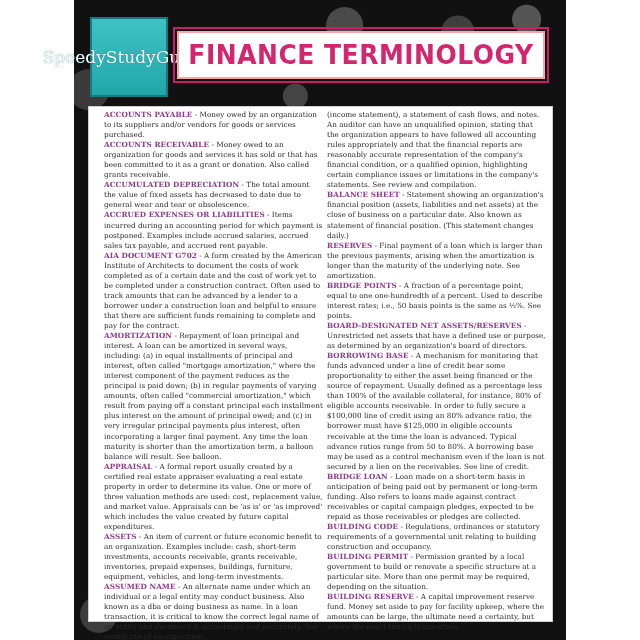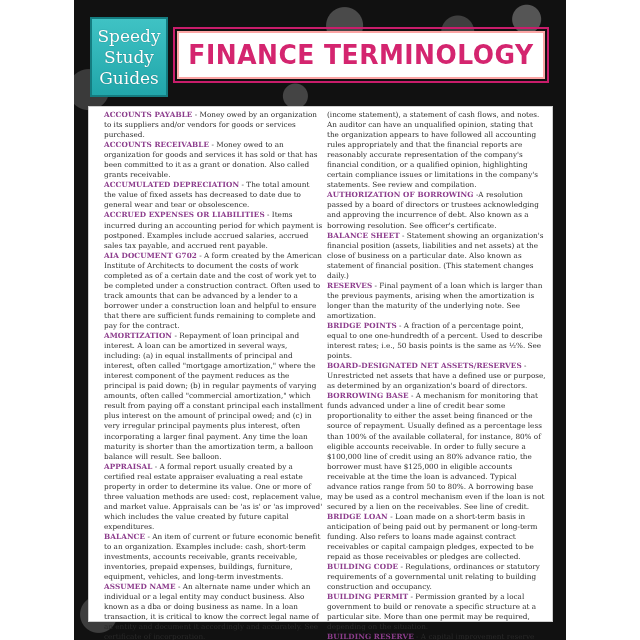--- a/index.html
+++ b/index.html
@@ -15,21 +15,21 @@
                 radial-gradient(circle at 92% 3%, #555 0 14px, transparent 15px),
                 radial-gradient(circle at 45% 15%, #444 0 12px, transparent 13px),
                 radial-gradient(circle at 5% 96%, #3d3d3d 0 18px, transparent 19px),
                 radial-gradient(circle at 3% 14%, #3a3a3a 0 20px, transparent 21px),
                 #111111;
   }
   .logo {
     position: absolute; left: 90px; top: 17px; width: 78px; height: 80px;
     background: linear-gradient(180deg, #3fc2c4 0%, #21a6aa 100%);
     border: 2px solid #147c80; box-sizing: border-box;
-    display: flex; flex-direction: column; align-items: center; justify-content: center;
+    display: flex; flex-direction: row; align-items: center; justify-content: center;
   }
   .logo span {
     font-family: "DejaVu Serif", serif; color: #ffffff; font-size: 17px; line-height: 21px;
     text-shadow: 0 0 1px #0c6a6d;
   }
   .title-box {
     position: absolute; left: 177px; top: 31px; width: 368px; height: 48px;
     background: #fff; border: 2px solid #fca5a5; box-sizing: border-box;
     outline: 2px solid #c91d6b; outline-offset: 2px;
     display: flex; align-items: center; justify-content: center;
@@ -66,27 +66,26 @@
 
 <div class="content">
   <div class="col" id="col0">
       <p class="entry"><span class="term">ACCOUNTS PAYABLE</span><span> - Money owed by an organization to its suppliers and/or vendors for goods or services purchased.</span></p>
       <p class="entry"><span class="term">ACCOUNTS RECEIVABLE</span><span> - Money owed to an organization for goods and services it has sold or that has been committed to it as a grant or donation. Also called grants receivable.</span></p>
       <p class="entry"><span class="term">ACCUMULATED DEPRECIATION</span><span> - The total amount the value of fixed assets has decreased to date due to general wear and tear or obsolescence.</span></p>
       <p class="entry"><span class="term">ACCRUED EXPENSES OR LIABILITIES</span><span> - Items incurred during an accounting period for which payment is postponed. Examples include accrued salaries, accrued sales tax payable, and accrued rent payable.</span></p>
       <p class="entry"><span class="term">AIA DOCUMENT G702</span><span> - A form created by the American Institute of Architects to document the costs of work completed as of a certain date and the cost of work yet to be completed under a construction contract. Often used to track amounts that can be advanced by a lender to a borrower under a construction loan and helpful to ensure that there are sufficient funds remaining to complete and pay for the contract.</span></p>
       <p class="entry"><span class="term">AMORTIZATION</span><span> - Repayment of loan principal and interest. A loan can be amortized in several ways, including: (a) in equal installments of principal and interest, often called "mortgage amortization," where the interest component of the payment reduces as the principal is paid down; (b) in regular payments of varying amounts, often called "commercial amortization," which result from paying off a constant principal each installment plus interest on the amount of principal owed; and (c) in very irregular principal payments plus interest, often incorporating a larger final payment. Any time the loan maturity is shorter than the amortization term, a balloon balance will result. See balloon.</span></p>
       <p class="entry"><span class="term">APPRAISAL</span><span> - A formal report usually created by a certified real estate appraiser evaluating a real estate property in order to determine its value. One or more of three valuation methods are used: cost, replacement value, and market value. Appraisals can be 'as is' or 'as improved' which includes the value created by future capital expenditures.</span></p>
-      <p class="entry"><span class="term">BALANCE</span><span> - An item of current or future economic benefit to an organization. Examples include: cash, short-term investments, accounts receivable, grants receivable, inventories, prepaid expenses, buildings, furniture, equipment, vehicles, and long-term investments.</span></p>
+      <p class="entry"><span class="term">ASSETS</span><span> - An item of current or future economic benefit to an organization. Examples include: cash, short-term investments, accounts receivable, grants receivable, inventories, prepaid expenses, buildings, furniture, equipment, vehicles, and long-term investments.</span></p>
       <p class="entry"><span class="term">ASSUMED NAME</span><span> - An alternate name under which an individual or a legal entity may conduct business. Also known as a dba or doing business as name. In a loan transaction, it is critical to know the correct legal name of an entity and document it accordingly and accurately. See certificate of incorporation.</span></p>
       <p class="entry"><span class="term">AUDIT</span><span> - A financial statement as of a certain date, usually covering a twelve-month period, prepared by a Certified Public Accountant (CPA), that includes an opinion letter, a statement of financial position (balance sheet), a statement of activities</span></p>
     </div>
   <div class="col" id="col1">
       <p class="entry"><span>(income statement), a statement of cash flows, and notes. An auditor can have an unqualified opinion, stating that the organization appears to have followed all accounting rules appropriately and that the financial reports are reasonably accurate representation of the company's financial condition, or a qualified opinion, highlighting certain compliance issues or limitations in the company's statements. See review and compilation.</span></p>
-      <p class="entry"><span class="term">AUTHORIZATION OF BORROWING</span><span> -A resolution passed by a board of directors or trustees acknowledging and approving the incurrence of debt. Also known as a borrowing resolution. See officer's certificate.</span></p>
       <p class="entry"><span class="term">BALANCE SHEET</span><span> - Statement showing an organization's financial position (assets, liabilities and net assets) at the close of business on a particular date. Also known as statement of financial position. (This statement changes daily.)</span></p>
       <p class="entry"><span class="term">RESERVES</span><span> - Final payment of a loan which is larger than the previous payments, arising when the amortization is longer than the maturity of the underlying note. See amortization.</span></p>
       <p class="entry"><span class="term">BRIDGE POINTS</span><span> - A fraction of a percentage point, equal to one one-hundredth of a percent. Used to describe interest rates; i.e., 50 basis points is the same as ½%. See points.</span></p>
       <p class="entry"><span class="term">BOARD-DESIGNATED NET ASSETS/RESERVES</span><span> - Unrestricted net assets that have a defined use or purpose, as determined by an organization's board of directors.</span></p>
       <p class="entry"><span class="term">BORROWING BASE</span><span> - A mechanism for monitoring that funds advanced under a line of credit bear some proportionality to either the asset being financed or the source of repayment. Usually defined as a percentage less than 100% of the available collateral, for instance, 80% of eligible accounts receivable. In order to fully secure a $100,000 line of credit using an 80% advance ratio, the borrower must have $125,000 in eligible accounts receivable at the time the loan is advanced. Typical advance ratios range from 50 to 80%. A borrowing base may be used as a control mechanism even if the loan is not secured by a lien on the receivables. See line of credit.</span></p>
       <p class="entry"><span class="term">BRIDGE LOAN</span><span> - Loan made on a short-term basis in anticipation of being paid out by permanent or long-term funding. Also refers to loans made against contract receivables or capital campaign pledges, expected to be repaid as those receivables or pledges are collected.</span></p>
       <p class="entry"><span class="term">BUILDING CODE</span><span> - Regulations, ordinances or statutory requirements of a governmental unit relating to building construction and occupancy.</span></p>
       <p class="entry"><span class="term">BUILDING PERMIT</span><span> - Permission granted by a local government to build or renovate a specific structure at a particular site. More than one permit may be required, depending on the situation.</span></p>
       <p class="entry"><span class="term">BUILDING RESERVE</span><span> - A capital improvement reserve fund. Money set aside to pay for facility upkeep, where the amounts can be large, the ultimate need a certainty, but where the exact timing is uncertain.</span></p>
     </div>

